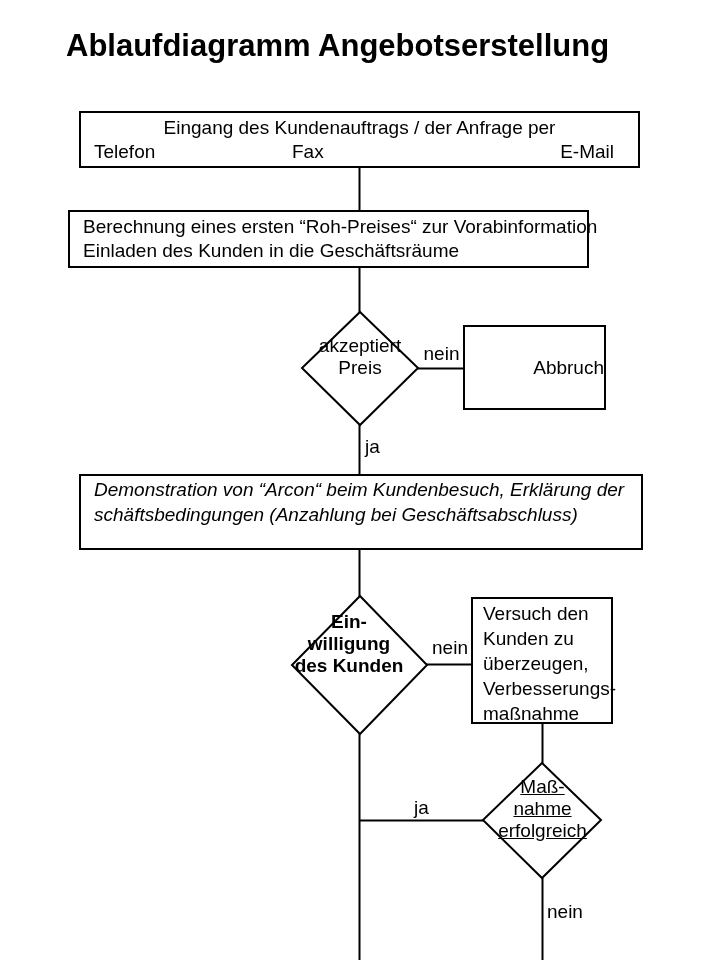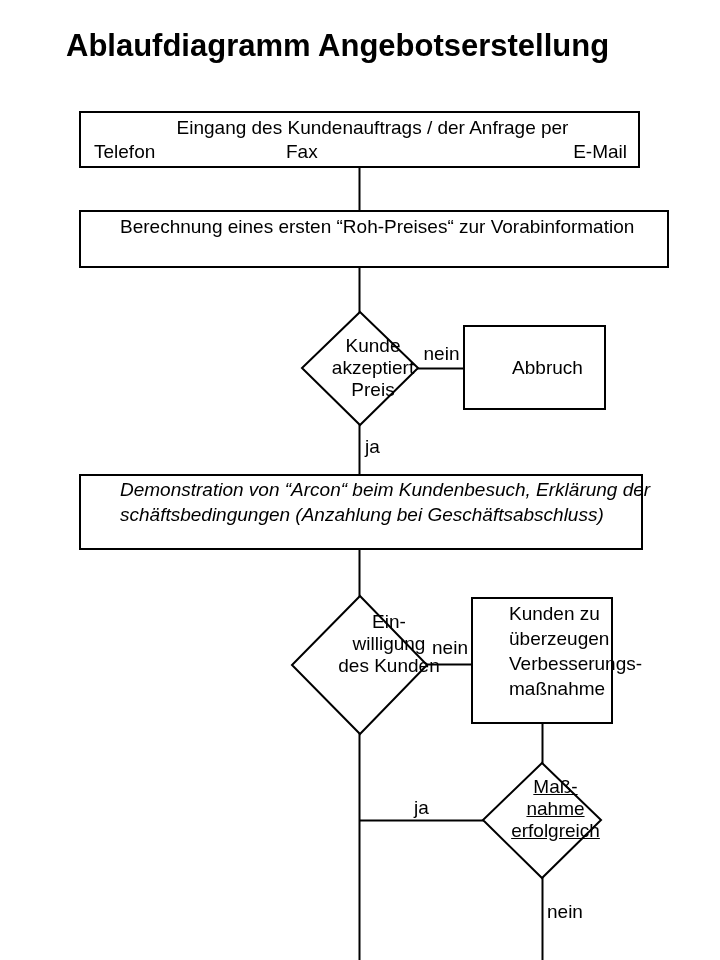--- a/index.html
+++ b/index.html
@@ -7,34 +7,34 @@
     position:relative;width:720px;height:960px;background:#ffffff;color:#000000;
     font-family:"Liberation Sans","DejaVu Sans",sans-serif;font-size:19px;line-height:24px;
     overflow:hidden;
   }
   .title{
     position:absolute;left:66px;top:28px;margin:0;
     font-size:31px;line-height:36px;font-weight:bold;white-space:nowrap;
   }
   .wires{position:absolute;left:0;top:0;}
   .box{position:absolute;border:2px solid #000;background:#fff;box-sizing:border-box;}
-  .tline{white-space:nowrap;padding-left:26px;}
+  .tline{white-space:nowrap;}
   #box-eingang{left:79px;top:111px;width:561px;height:57px;}
   #box-eingang .cline{text-align:center;margin-top:3px;}
   #box-eingang .channels{position:absolute;left:0;top:27px;width:100%;height:24px;text-decoration:underline;}
   #ch-telefon{position:absolute;left:13px;white-space:nowrap;}
-  #ch-fax{position:absolute;left:205px;white-space:nowrap;}
-  #ch-email{position:absolute;right:11px;white-space:nowrap;}
-  #box-berechnung{left:79px;top:210px;width:590px;height:58px;padding:3px 0 0 13px;}
+  #ch-fax{position:absolute;left:211px;white-space:nowrap;}
+  #ch-email{position:absolute;right:24px;white-space:nowrap;}
+  #box-berechnung{left:68px;top:210px;width:521px;height:58px;padding:3px 0 0 13px;}
   #box-demonstration{left:79px;top:474px;width:564px;height:76px;padding:1px 0 0 13px;line-height:25px;font-style:italic;}
-  #box-abbruch{left:463px;top:325px;width:143px;height:85px;display:flex;align-items:center;justify-content:center;}
+  #box-abbruch{left:463px;top:325px;width:143px;height:85px;display:flex;align-items:center;justify-content:flex-end;}
   #box-versuch{left:471px;top:597px;width:142px;height:127px;padding:2px 0 0 10px;line-height:25px;}
   .dlabel{position:absolute;text-align:center;line-height:22px;}
   #dtext-preis{left:280px;top:335px;width:160px;}
-  #dtext-einwilligung{left:296px;top:611px;width:160px;}
+  #dtext-einwilligung{left:269px;top:611px;width:160px;font-weight:bold;}
   #dtext-massnahme{left:482px;top:776px;width:121px;text-decoration:underline;}
   .elabel{position:absolute;line-height:22px;white-space:nowrap;}
   #lbl-ja1{left:365px;top:436px;}
   #lbl-nein1{left:418px;top:343px;width:47px;text-align:center;}
   #lbl-nein2{left:427px;top:637px;width:46px;text-align:center;}
   #lbl-ja2{left:359px;top:797px;width:125px;text-align:center;}
   #lbl-nein3{left:547px;top:901px;}
 </style>
 </head>
 <body>
@@ -62,44 +62,45 @@
     <div class="cline tline">Eingang des Kundenauftrags / der Anfrage per</div>
     <div class="channels">
       <span id="ch-telefon">Telefon</span>
       <span id="ch-fax">Fax</span>
       <span id="ch-email">E-Mail</span>
     </div>
   </div>
 
   <div class="box" id="box-berechnung">
     <div class="tline">Berechnung eines ersten “Roh-Preises“ zur Vorabinformation</div>
+    <div class="tline">Einladen des Kunden in die Geschäftsräume</div>
   </div>
 
   <div class="dlabel" id="dtext-preis">
-    <div class="tline">Kunde</div>
     <div class="tline">akzeptiert</div>
     <div class="tline">Preis</div>
   </div>
 
   <div class="box" id="box-abbruch">
     <div class="tline">Abbruch</div>
   </div>
 
   <div class="box" id="box-demonstration">
     <div class="tline">Demonstration von “Arcon“ beim Kundenbesuch, Erklärung der</div>
     <div class="tline">schäftsbedingungen (Anzahlung bei Geschäftsabschluss)</div>
   </div>
 
   <div class="dlabel" id="dtext-einwilligung">
     <div class="tline">Ein-</div>
     <div class="tline">willigung</div>
     <div class="tline">des Kunden</div>
   </div>
 
   <div class="box" id="box-versuch">
+    <div class="tline">Versuch den</div>
     <div class="tline">Kunden zu</div>
     <div class="tline">überzeugen,</div>
     <div class="tline">Verbesserungs-</div>
     <div class="tline">maßnahme</div>
   </div>
 
   <div class="dlabel" id="dtext-massnahme">
     <div class="tline">Maß-</div>
     <div class="tline">nahme</div>
     <div class="tline">erfolgreich</div>

